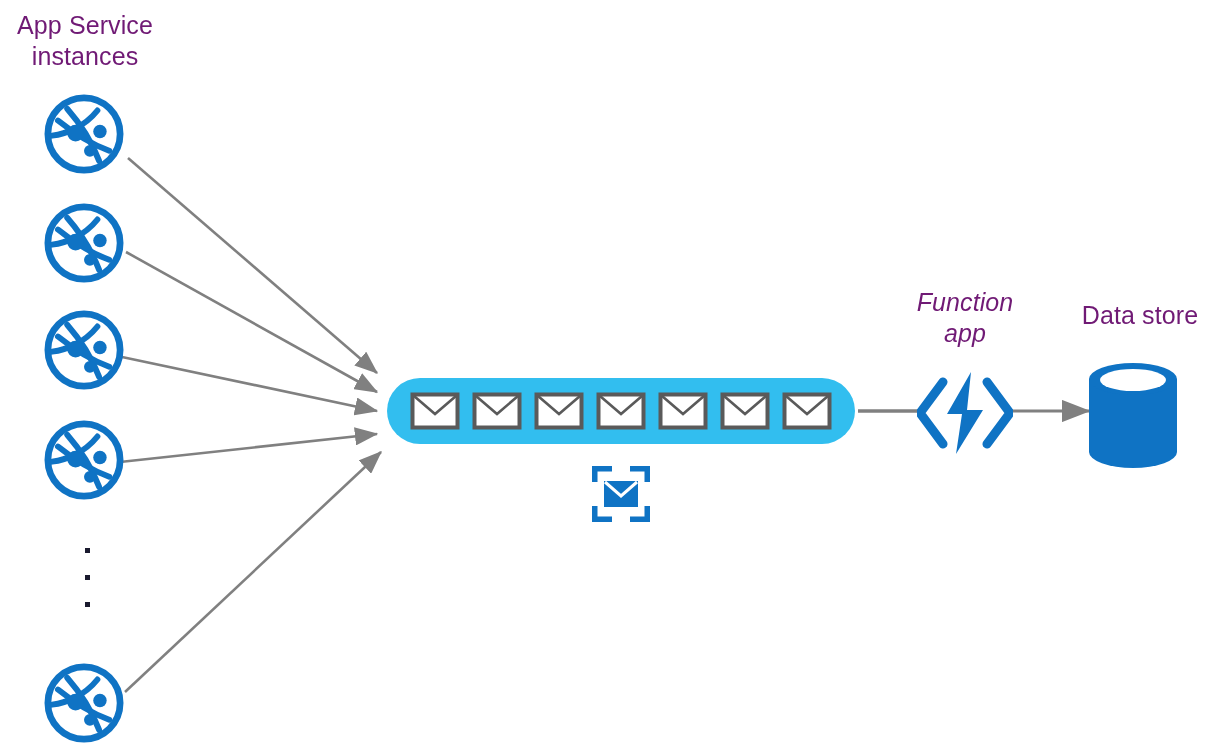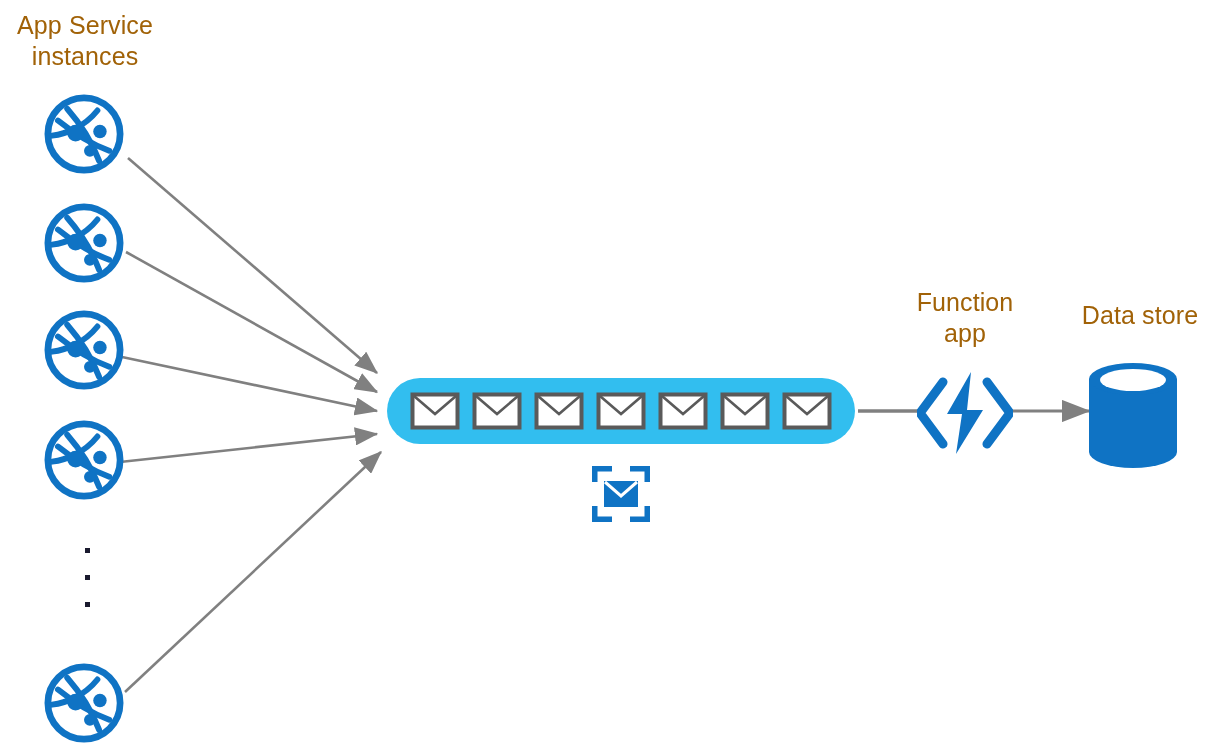--- a/index.html
+++ b/index.html
@@ -16,40 +16,41 @@
     position: relative;
     width: 1216px;
     height: 745px;
     background: #ffffff;
     overflow: hidden;
   }
   .label {
     position: absolute;
     font-size: 25px;
     line-height: 1.24;
-    color: #a16207;
+    color: #701a75;
     text-align: center;
     white-space: pre-line;
     letter-spacing: 0.1px;
   }
   #label-app-service {
     left: 0px;
     top: 10px;
     width: 170px;
     text-align: center;
   }
   #label-service-bus {
     left: 530px;
     top: 537px;
     width: 180px;
   }
   #label-function-app {
     left: 880px;
     top: 287px;
     width: 170px;
+    font-style: italic;
   }
   #label-data-store {
     left: 1055px;
     top: 300px;
     width: 170px;
   }
 
   .node {
     position: absolute;
   }

